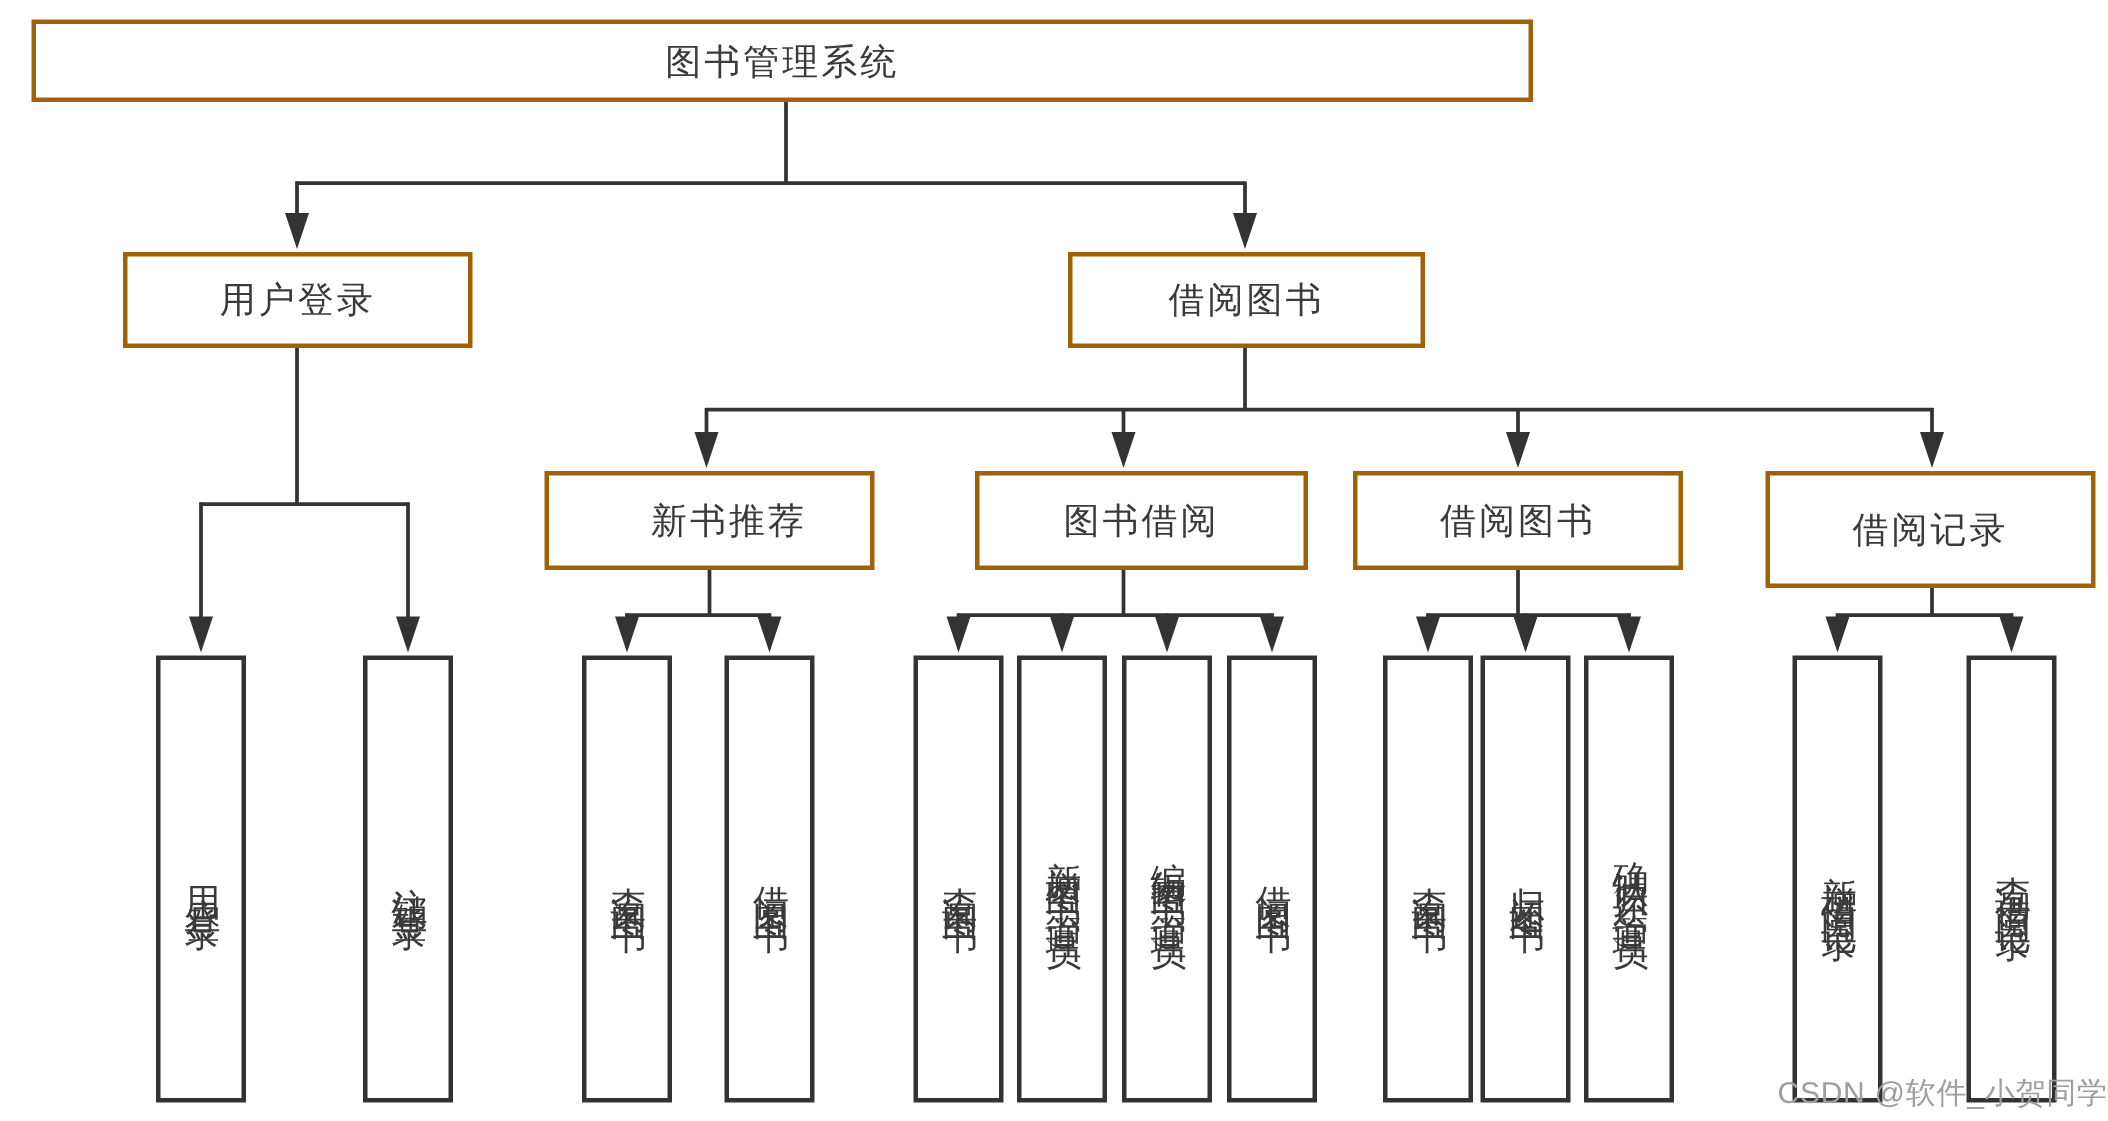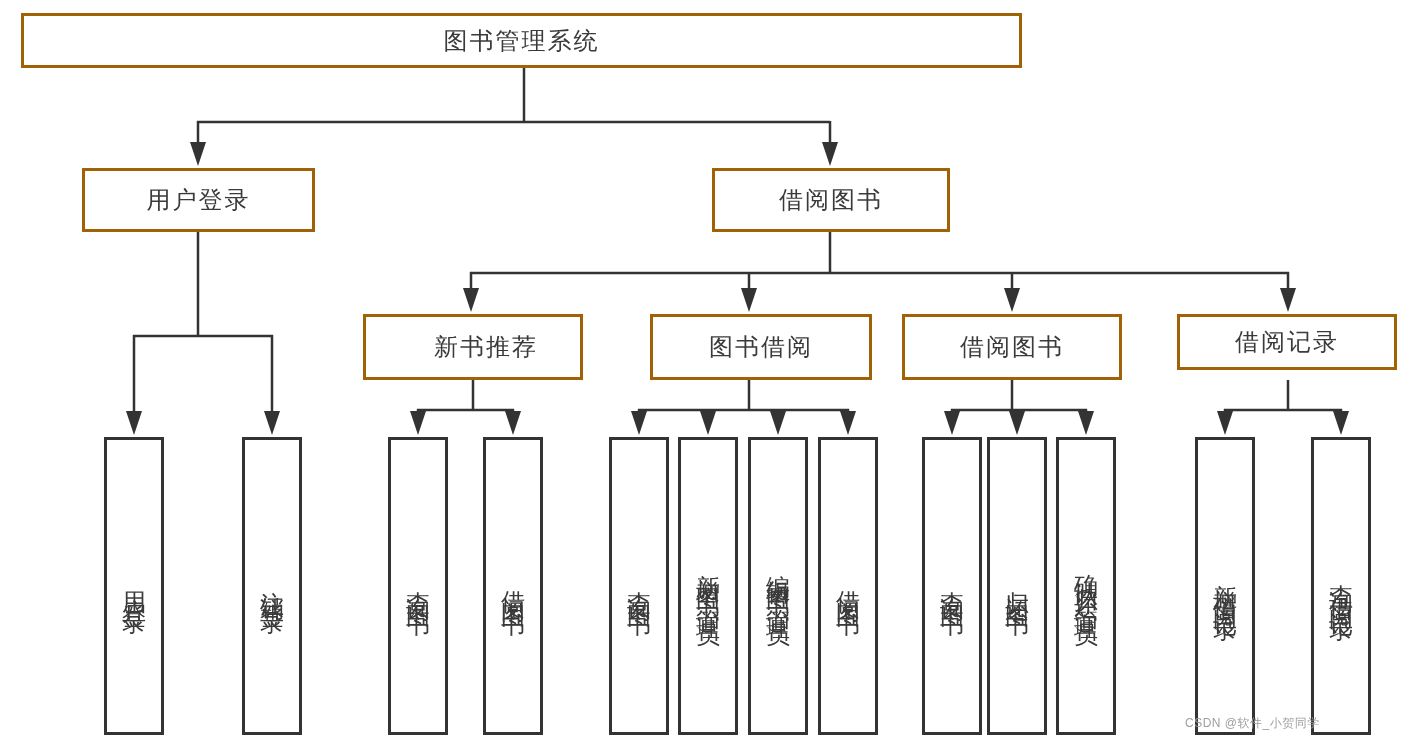--- a/index.html
+++ b/index.html
@@ -65,21 +65,21 @@
     text-orientation: mixed;
     font-size: 24px;
     letter-spacing: 7px;
     line-height: 1;
     white-space: nowrap;
   }
   .watermark {
     position: absolute;
     left: 1185px;
     top: 715px;
-    font-size: 12px;
+    font-size: 20px;
     color: #9e9e9e;
     letter-spacing: 0.5px;
     white-space: nowrap;
     z-index: 5;
   }
 </style>
 </head>
 <body>
 
 <div class="canvas">
@@ -166,21 +166,21 @@
 
   <div class="node" style="left:363px; top:314px; width:220px; height:66px;padding-left:26px;">
     <span class="hlabel">新书推荐</span>
   </div>
   <div class="node" style="left:638px; top:314px; width:222px; height:66px;margin-left:12px;">
     <span class="hlabel">图书借阅</span>
   </div>
   <div class="node" style="left:902px; top:314px; width:220px; height:66px;">
     <span class="hlabel">借阅图书</span>
   </div>
-  <div class="node" style="left:1177px; top:314px; width:220px; height:56px;">
+  <div class="node" style="left:1177px; top:314px; width:220px; height:78px;">
     <span class="hlabel">借阅记录</span>
   </div>
 
   <div class="leaf" style="left:104px;">
     <span class="vtext">用户登录</span>
   </div>
   <div class="leaf" style="left:242px;">
     <span class="vtext">注销登录</span>
   </div>
 

